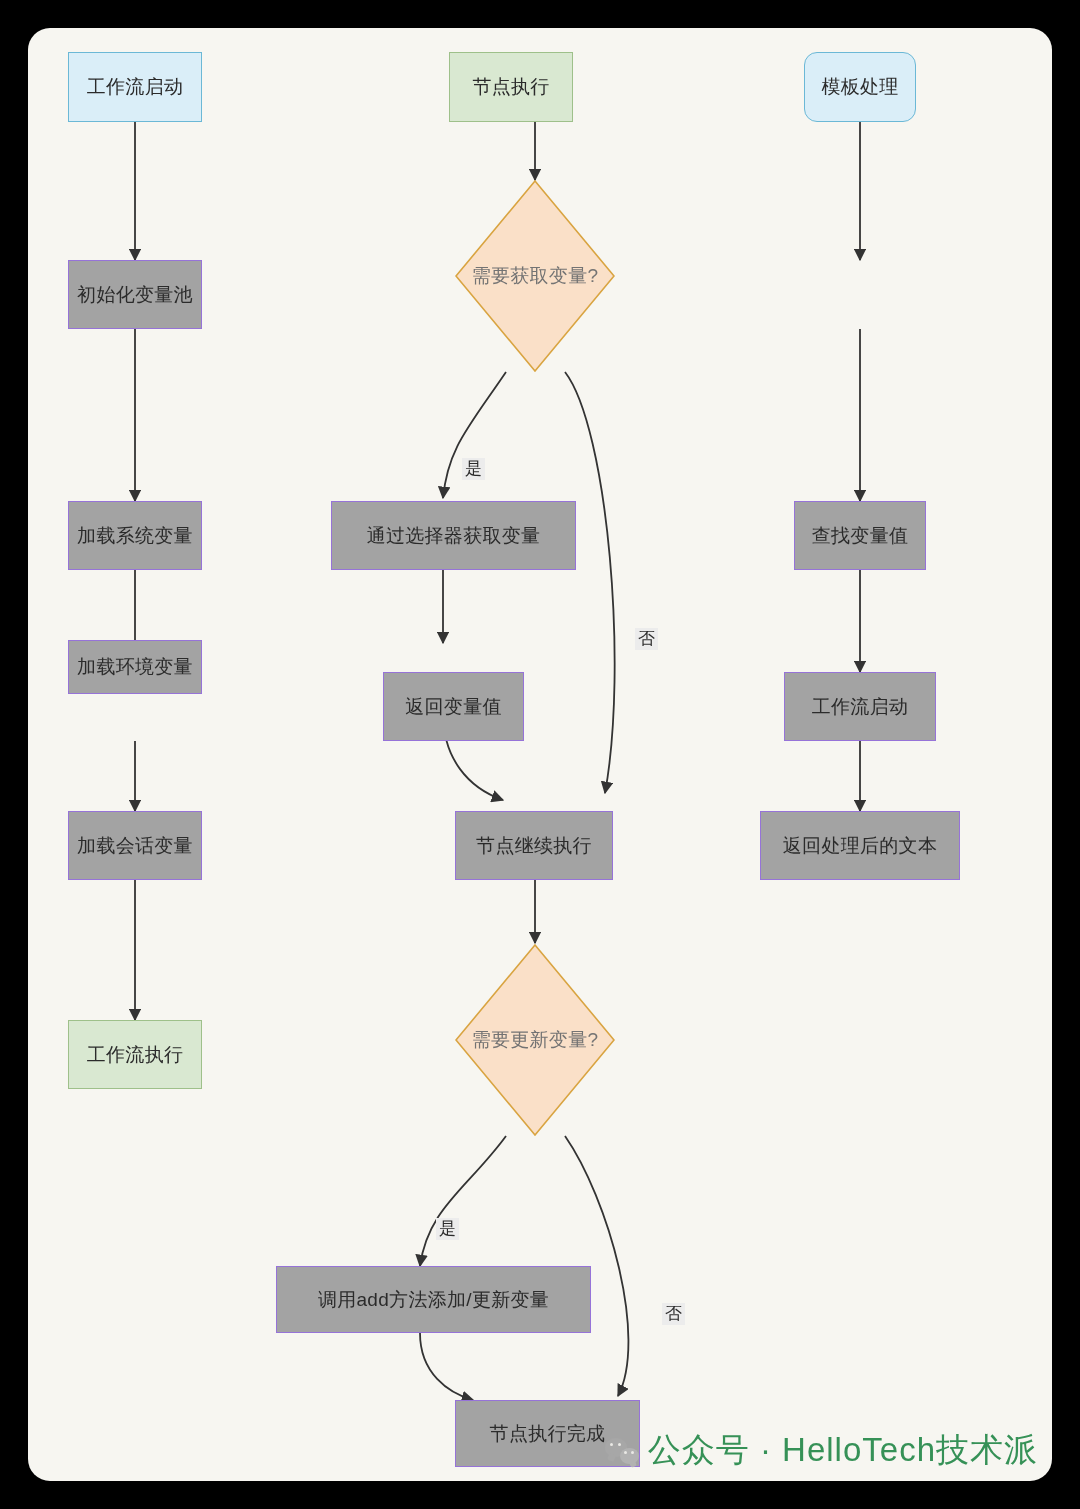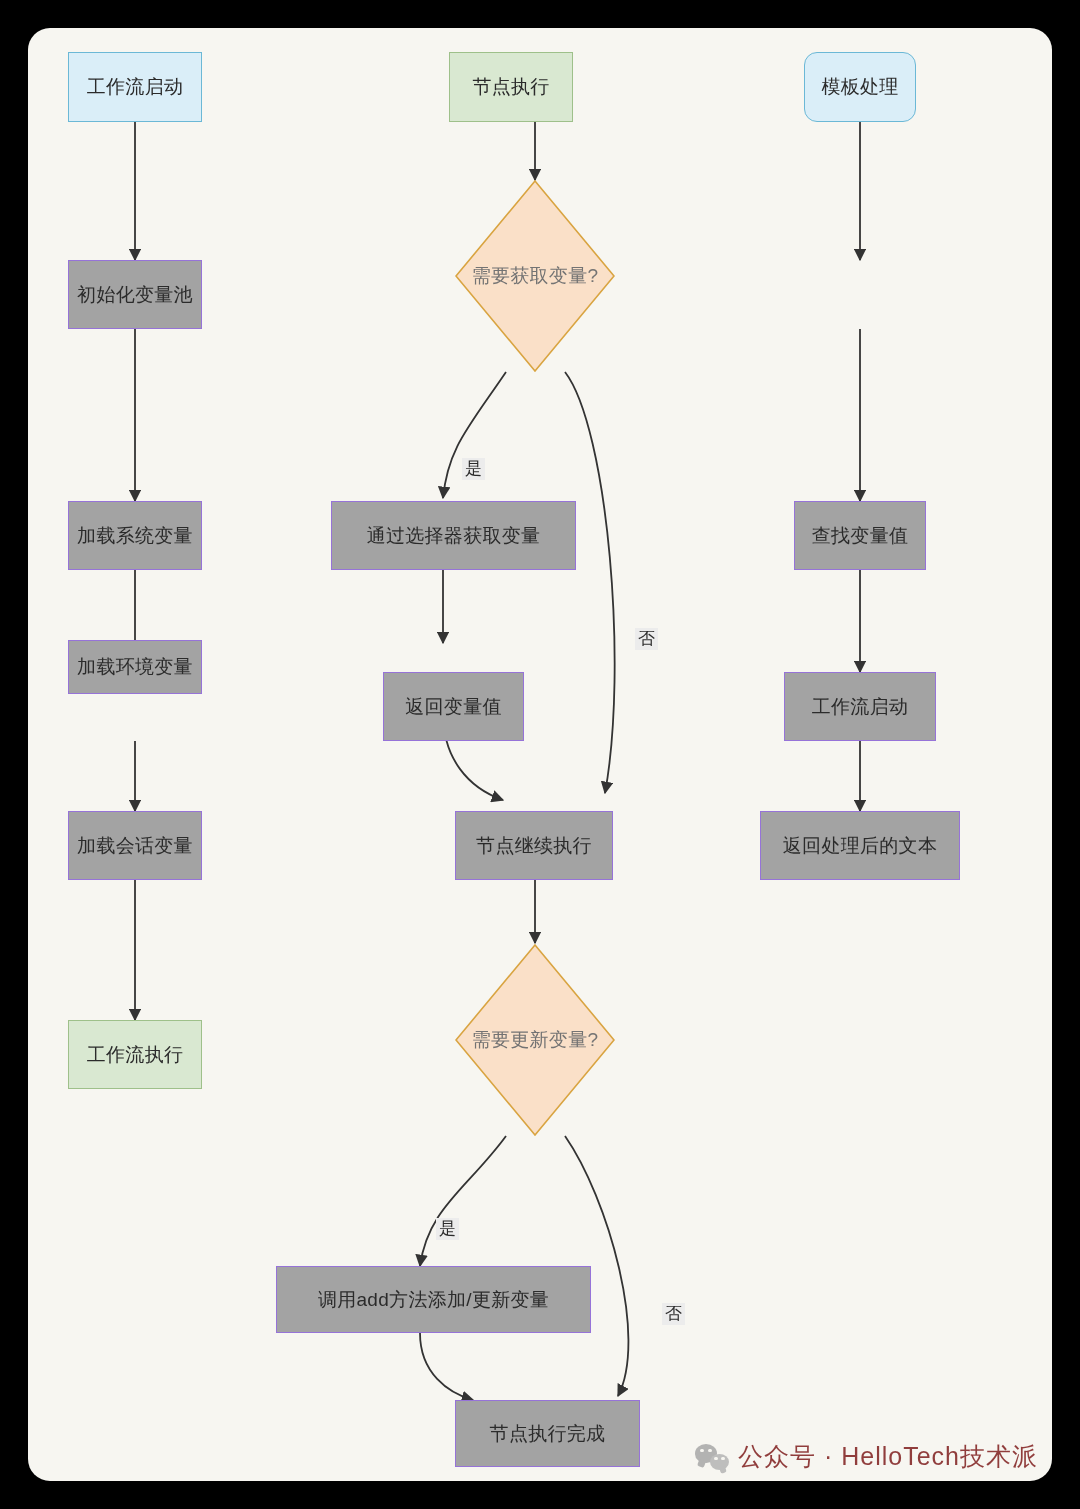--- a/index.html
+++ b/index.html
@@ -46,22 +46,22 @@
     background:#ececec;
     color:#2b2b2b;
     font-size:17px;
     padding:1px 3px;
     line-height:1.2;
   }
   #watermark{
     position:absolute;
     right:14px;bottom:8px;
     display:flex;align-items:center;gap:9px;
-    color:#7f1d1d;
-    font-size:25px;
+    color:#15803d;
+    font-size:33px;
     letter-spacing:1px;
     opacity:0.85;
   }
   .wechat-icon{
     position:relative;width:34px;height:26px;flex:0 0 auto;
   }
   .wechat-icon .b1{
     position:absolute;left:0;top:0;width:22px;height:19px;
     background:#a8a8a8;border-radius:50% 50% 48% 48%;
   }

